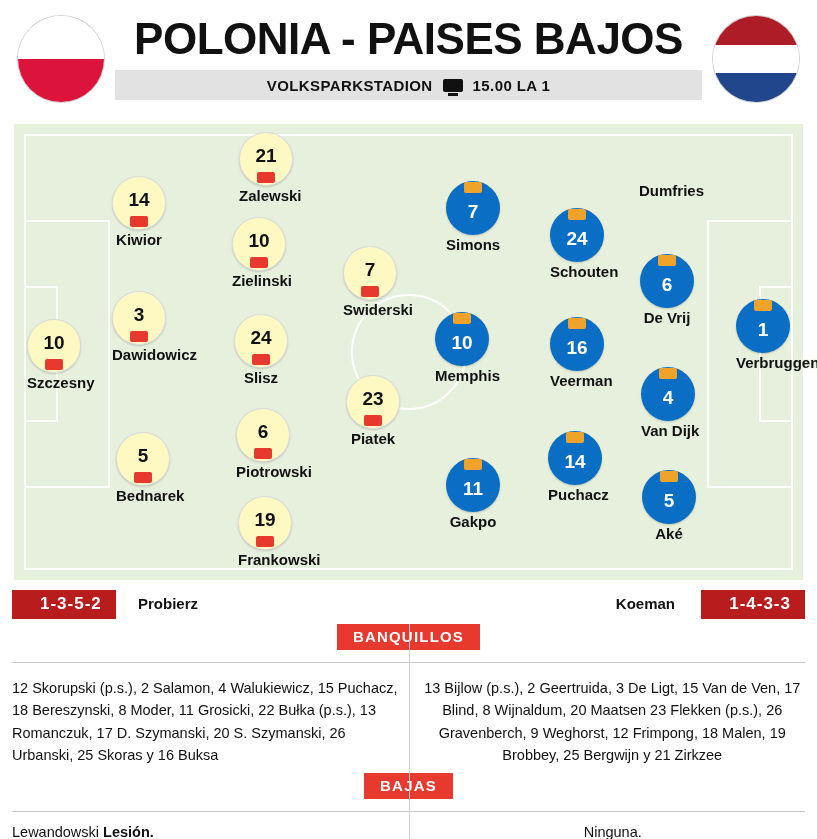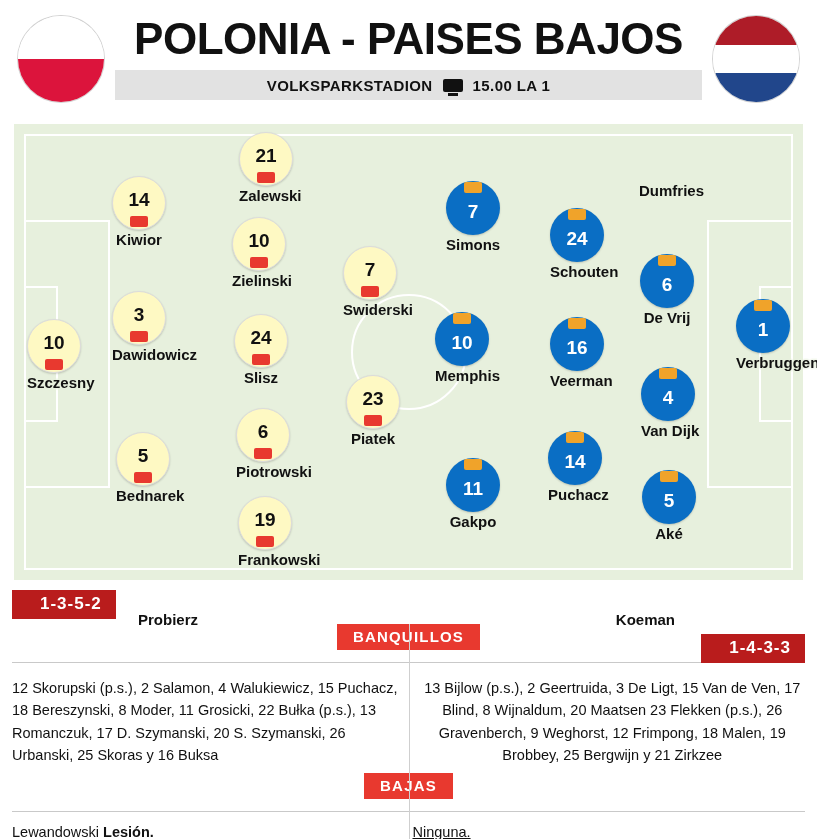--- a/index.html
+++ b/index.html
@@ -158,24 +158,24 @@
     position: absolute;
     top: 0;
     background: #b91c1c;
     color: #ffffff;
     font-size: 17px;
     font-weight: bold;
     letter-spacing: 1px;
     padding: 4px 14px 5px 28px;
   }
   .formbadge.left { left: 0; }
-  .formbadge.right { right: 0; margin-top: 44px; }
+  .formbadge.right { right: 0; }
   .coach {
     position: absolute;
-    top: 21px;
+    top: 5px;
     font-size: 15px;
     font-weight: bold;
     color: #111;
   }
   .coach.left { left: 126px; }
   .coach.right { right: 130px; }
 
   
   .sectionlabel {
     position: relative;
@@ -205,21 +205,21 @@
     color: #111;
   }
   .bench-col.right { text-align: center; }
 
   
   .injuries {
     display: flex;
     margin: 12px 4px 0 12px;
   }
   .inj-col { width: 50%; font-size: 14.5px; color: #111; }
-  .inj-col.right { text-align: left; text-decoration: underline; }
+  .inj-col.right { text-align: center; }
 
   .vline {
     position: absolute;
     left: 50%;
     top: 624px;
     bottom: 0;
     width: 1px;
     background: #cfcfcf;
   }
   .rule-top {

